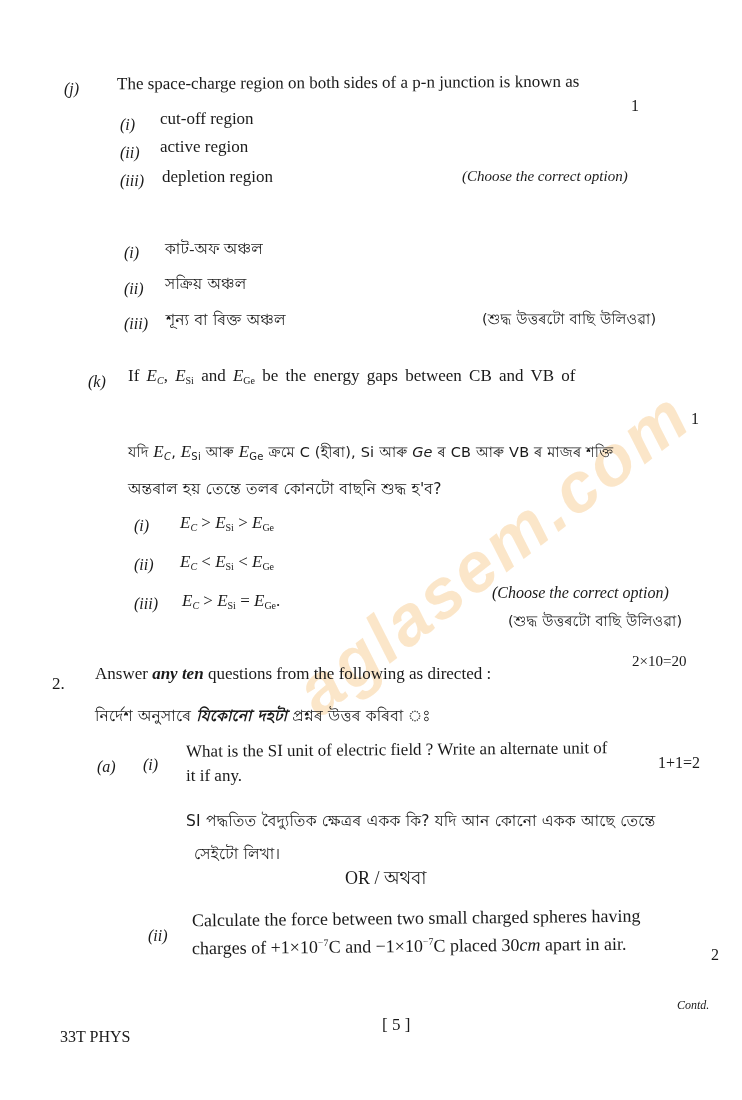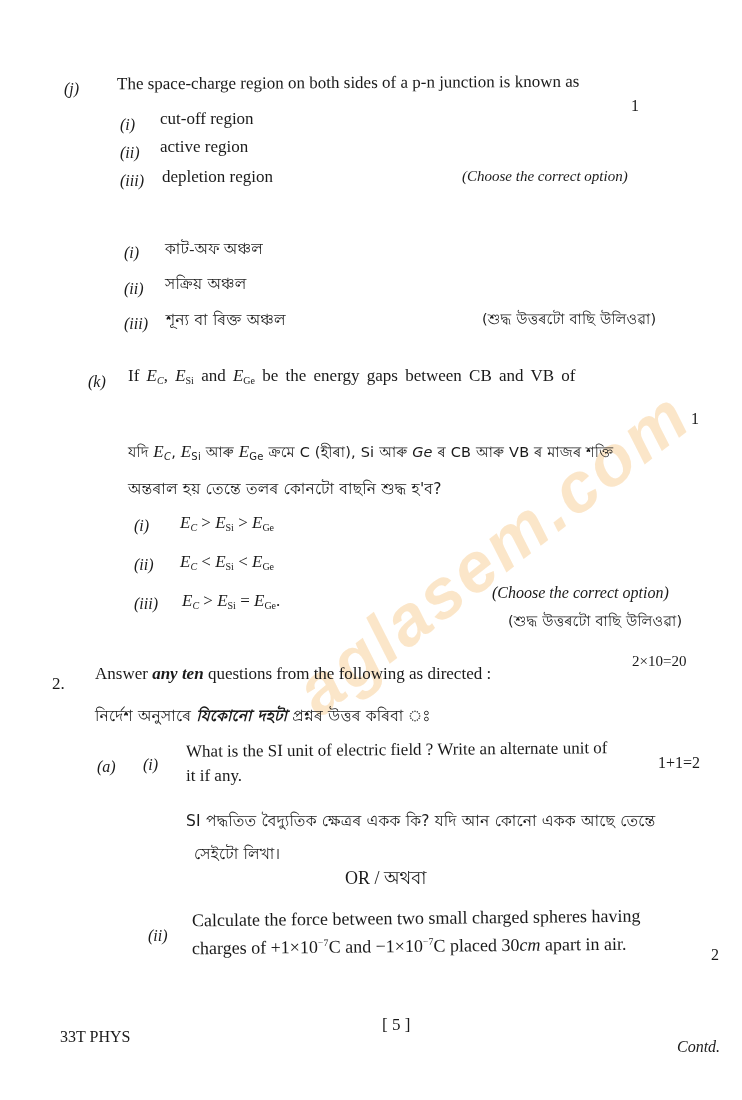--- a/index.html
+++ b/index.html
@@ -80,16 +80,16 @@
   <span class="abs bn" style="left:186px;top:809px;">SI পদ্ধতিত বৈদ্যুতিক ক্ষেত্ৰৰ একক কি? যদি আন কোনো একক আছে তেন্তে</span>
   <span class="abs bn" style="left:194px;top:842px;">সেইটো লিখা।</span>
 
   <span class="abs en" style="left:345px;top:864px;font-size:18px;">OR / অথবা</span>
 
   <span class="abs lbl" style="left:148px;top:927px;">(ii)</span>
   <span class="abs en" style="left:192px;top:908px;font-size:18px;transform:rotate(-0.6deg);">Calculate the force between two small charged spheres having</span>
   <span class="abs en" style="left:192px;top:936px;font-size:18px;transform:rotate(-0.6deg);"><span>charges of +1×10</span><sup>−7</sup><span>C and −1×10</span><sup>−7</sup><span>C placed 30</span><i>cm</i> <span>apart in air.</span></span>
   <span class="abs mark" style="left:711px;top:946px;">2</span>
 
-  <span class="abs it" style="left:677px;top:998px;font-size:16px;margin-top:40px;">Contd.</span>
+  <span class="abs it" style="left:677px;top:998px;font-size:12px;">Contd.</span>
   <span class="abs en" style="left:382px;top:1015px;">[ 5 ]</span>
   <span class="abs en" style="left:60px;top:1028px;font-size:16px;">33T PHYS</span>
 </div>
 
 </body></html>

